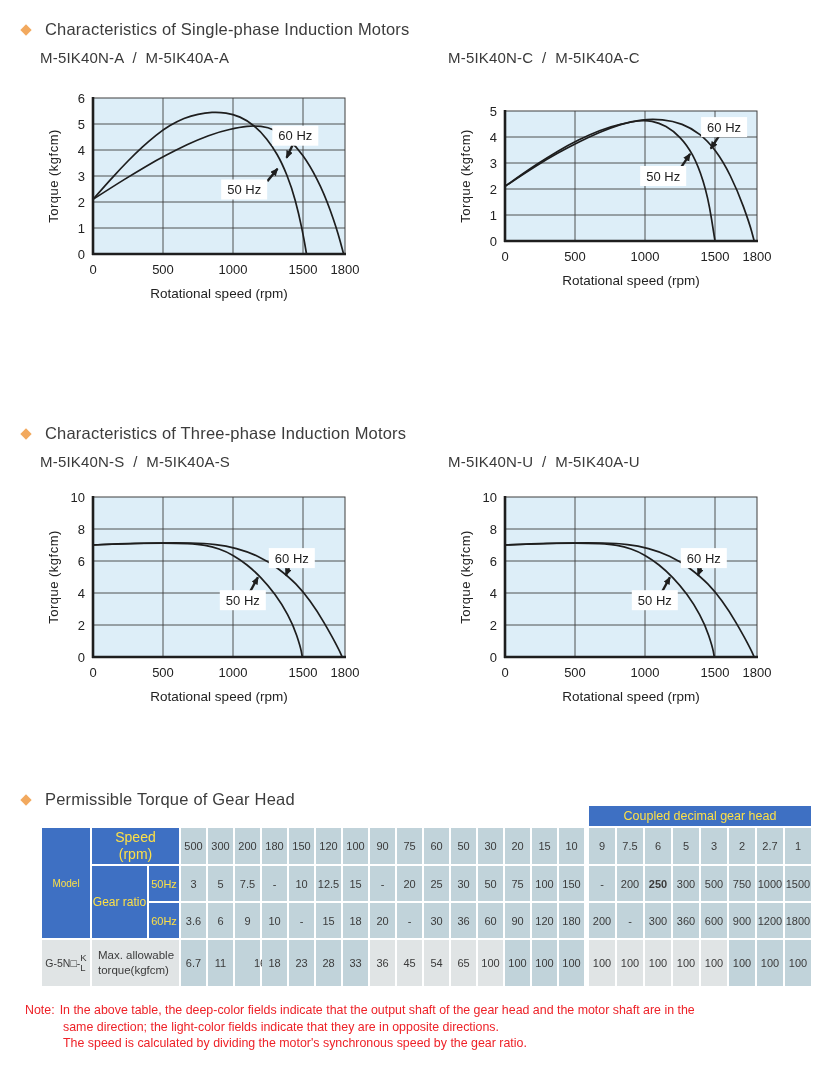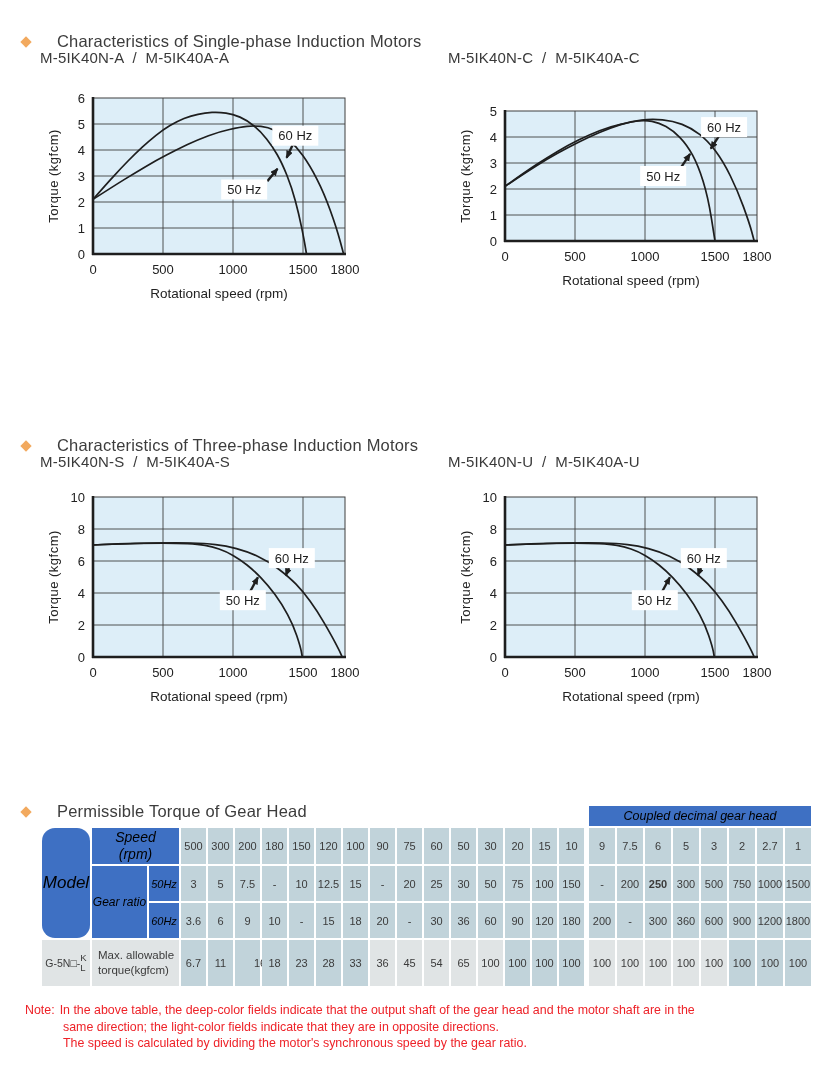--- a/index.html
+++ b/index.html
@@ -5,39 +5,39 @@
   html,body{margin:0;padding:0;background:#fff;}
   .page{
     position:relative; width:820px; height:1066px; background:#ffffff;
     font-family:"Liberation Sans", sans-serif; color:#3a3a3a; overflow:hidden;
   }
   .sec-header{position:absolute; left:22px; display:flex; align-items:center;}
   .bullet{
     width:8px; height:8px; background:var(--bullet,#f2a95e);
     transform:rotate(45deg); margin-right:11px; flex:0 0 auto;
   }
-  .sec-title{font-size:16.5px; font-weight:400; margin:16px; color:#3c3c3c; letter-spacing:0.2px;}
+  .sec-title{font-size:16.5px; font-weight:400; margin:4px; color:#3c3c3c; letter-spacing:0.2px;}
   .subtitle{position:absolute; font-size:15px; color:#3a3a3a; white-space:pre; letter-spacing:0.2px;}
   .chart{position:absolute;}
 
   
   .gear-table{
     position:absolute; left:42px; top:806px;
     display:grid;
     grid-template-columns:48px 55px 30px repeat(15,25px) 1px repeat(8,26px);
     grid-template-rows:20px 36px 35px 35px 46px;
     gap:2px;
   }
   .cell{display:flex; align-items:center; justify-content:center; text-align:center;}
-  .c-blue{background:var(--tblue,#3e70c3); color:#000000;font-style:italic;}
+  .c-blue{background:var(--tblue,#3e70c3); color:#fde047;}
   .c-deep{background:var(--deep,#c1d3da); color:#3b3b3b;}
   .c-light{background:var(--light,#e0e4e5); color:#3b3b3b;}
   .num{font-size:11px;}
   .coupled-hdr{grid-column:20 / 28; grid-row:1; font-size:12.5px;}
-  .model-hdr{grid-column:1; grid-row:2 / 5; font-size:17px;border-radius:13px;}
+  .model-hdr{grid-column:1; grid-row:2 / 5; font-size:10px;}
   .speed-hdr{grid-column:2 / 4; grid-row:2; font-size:14px; line-height:1.25;}
   .gear-ratio{grid-column:2; grid-row:3 / 5; font-size:12px;}
   .hz50{grid-column:3; grid-row:3; font-size:11px;}
   .hz60{grid-column:3; grid-row:4; font-size:11px;}
   .model-val{grid-column:1; grid-row:5; font-size:10.5px; line-height:1;}
   .model-val .stack{display:inline-flex; flex-direction:column; font-size:9.5px; line-height:1.05; text-align:left;}
   .max-label{grid-column:2 / 4; grid-row:5; font-size:11.5px; line-height:1.3; justify-content:flex-start; padding-left:6px; text-align:left;}
 
   
   .note{

